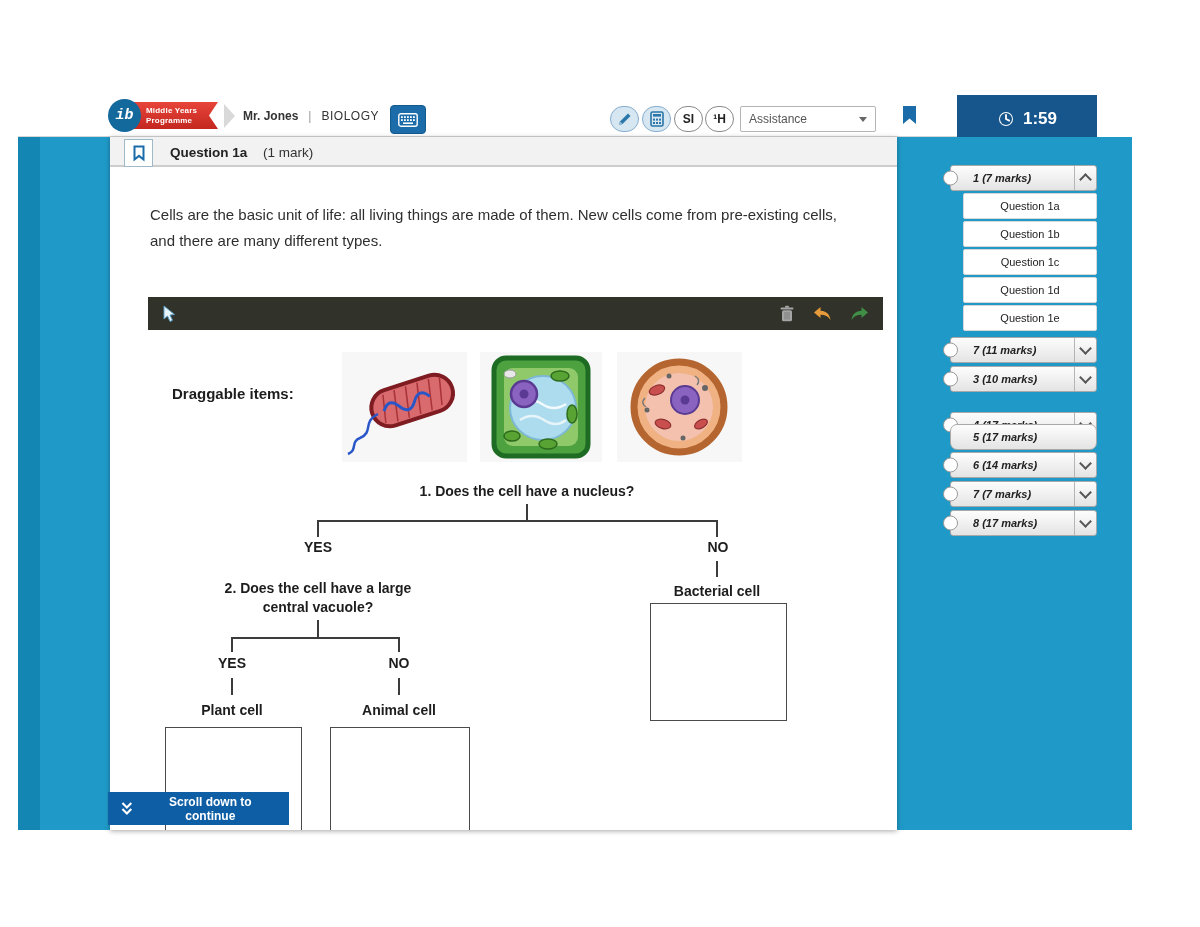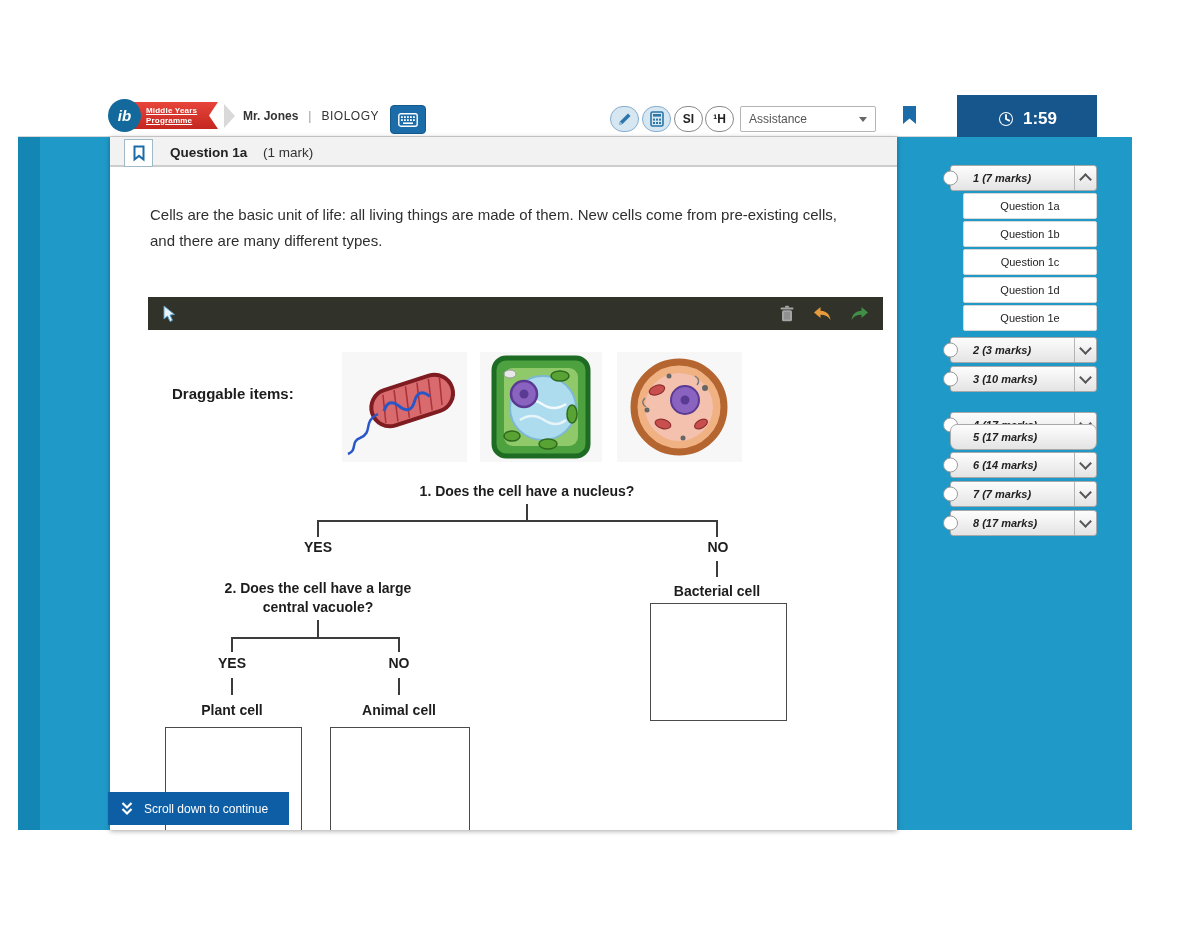--- a/index.html
+++ b/index.html
@@ -3,25 +3,25 @@
 <meta charset="utf-8">
 <style>
   html,body{margin:0;padding:0;background:#fff;}
   .screen{position:relative;width:1200px;height:927px;background:#fff;overflow:hidden;
           font-family:"Liberation Sans",sans-serif;}
 
   
   .header-line{position:absolute;left:18px;top:136px;width:939px;height:1px;background:#d6d6d6;}
   .logo-circle{position:absolute;left:108px;top:99px;width:33px;height:33px;border-radius:50%;
     background:#14699c;color:#fff;display:flex;align-items:center;justify-content:center;
-    font-family:Liberation Sans, sans-serif;font-style:italic;font-weight:bold;font-size:15px;z-index:3;}
+    font-family:Liberation Mono, monospace;font-style:italic;font-weight:bold;font-size:15px;z-index:3;}
   .ribbon{position:absolute;left:118px;top:102px;width:100px;height:27px;background:linear-gradient(#e8453a,#c3271f);
     clip-path:polygon(0 0,100% 0,91% 50%,100% 100%,0 100%);z-index:2;color:#fff;
     display:flex;flex-direction:column;justify-content:center;padding-left:28px;box-sizing:border-box;}
-  .ribbon span{font-size:8px;font-weight:bold;line-height:10px;letter-spacing:.2px;text-decoration:underline;}
+  .ribbon span{font-size:8px;font-weight:bold;line-height:10px;letter-spacing:.2px;}
   .ribbon-arrow{position:absolute;left:224px;top:104px;width:0;height:0;border-left:11px solid #d9d9d9;
     border-top:12px solid transparent;border-bottom:12px solid transparent;z-index:1;}
   .user-block{position:absolute;left:243px;top:109px;display:flex;gap:10px;align-items:center;
     font-size:12px;color:#333;}
   .user-block .sep{color:#999;}
   .user-block .subj{letter-spacing:.5px;}
   .kbd-btn{position:absolute;left:390px;top:105px;width:34px;height:27px;background:#1b6ca8;
     border:1px solid #135a8f;border-radius:4px;display:flex;align-items:center;justify-content:center;cursor:pointer;}
   .tool-btn{position:absolute;top:106px;width:29px;height:26px;border-radius:13px;display:flex;
     align-items:center;justify-content:center;cursor:pointer;box-sizing:border-box;}
@@ -60,21 +60,21 @@
   .cell-img{position:absolute;top:215px;width:125px;height:110px;background:#f7f7f7;cursor:grab;}
 
   
   .tlabel{position:absolute;font-size:14px;font-weight:bold;color:#1d1d1d;text-align:center;}
   .vl{position:absolute;width:2px;background:#3c3c3c;}
   .hl{position:absolute;height:2px;background:#3c3c3c;}
   .dropbox{position:absolute;background:#fff;border:1.5px solid #4a4a4a;}
 
   
   .scrollbtn{position:absolute;left:108px;top:792px;width:181px;height:33px;background:#0e5ea5;
-    border:none;color:#fff;font-family:"Liberation Sans",sans-serif;font-weight:normal;font-size:12px;
+    border:none;color:#fff;font-family:"Liberation Sans",sans-serif;font-weight:bold;font-size:12px;
     display:flex;align-items:center;gap:10px;padding:0 12px;cursor:pointer;z-index:5;}
 
   
   .srow{position:absolute;left:950px;width:147px;height:26px;border:1px solid #a9a9a9;border-radius:3px;
     background:linear-gradient(#fdfdfd,#e4e4e4);box-sizing:border-box;cursor:pointer;
     display:flex;align-items:center;font-style:italic;}
   .srow-label{padding-left:22px;font-size:11px;font-weight:bold;color:#222;white-space:nowrap;}
   .qcircle{position:absolute;left:-8px;top:50%;transform:translateY(-50%);width:15px;height:15px;
     border-radius:50%;background:#fff;border:1px solid #9a9a9a;box-sizing:border-box;}
   .srow-chev{position:absolute;right:0;top:0;bottom:0;width:21px;border-left:1px solid #b5b5b5;
@@ -317,21 +317,21 @@
       </span>
   </div>
   <div class="subq" style="top:193px;">Question 1a</div>
   <div class="subq" style="top:221px;">Question 1b</div>
   <div class="subq" style="top:249px;">Question 1c</div>
   <div class="subq" style="top:277px;">Question 1d</div>
   <div class="subq" style="top:305px;">Question 1e</div>
 
   <div class="srow" style="top:337px;">
     <span class="qcircle"></span>
-    <span class="srow-label">2 (3 marks)</span>
+    <span class="srow-label">7 (11 marks)</span>
     <span class="srow-chev">
         <i class="chev down"></i>
       </span>
   </div>
   <div class="srow" style="top:366px;">
     <span class="qcircle"></span>
     <span class="srow-label">3 (10 marks)</span>
     <span class="srow-chev">
         <i class="chev down"></i>
       </span>

